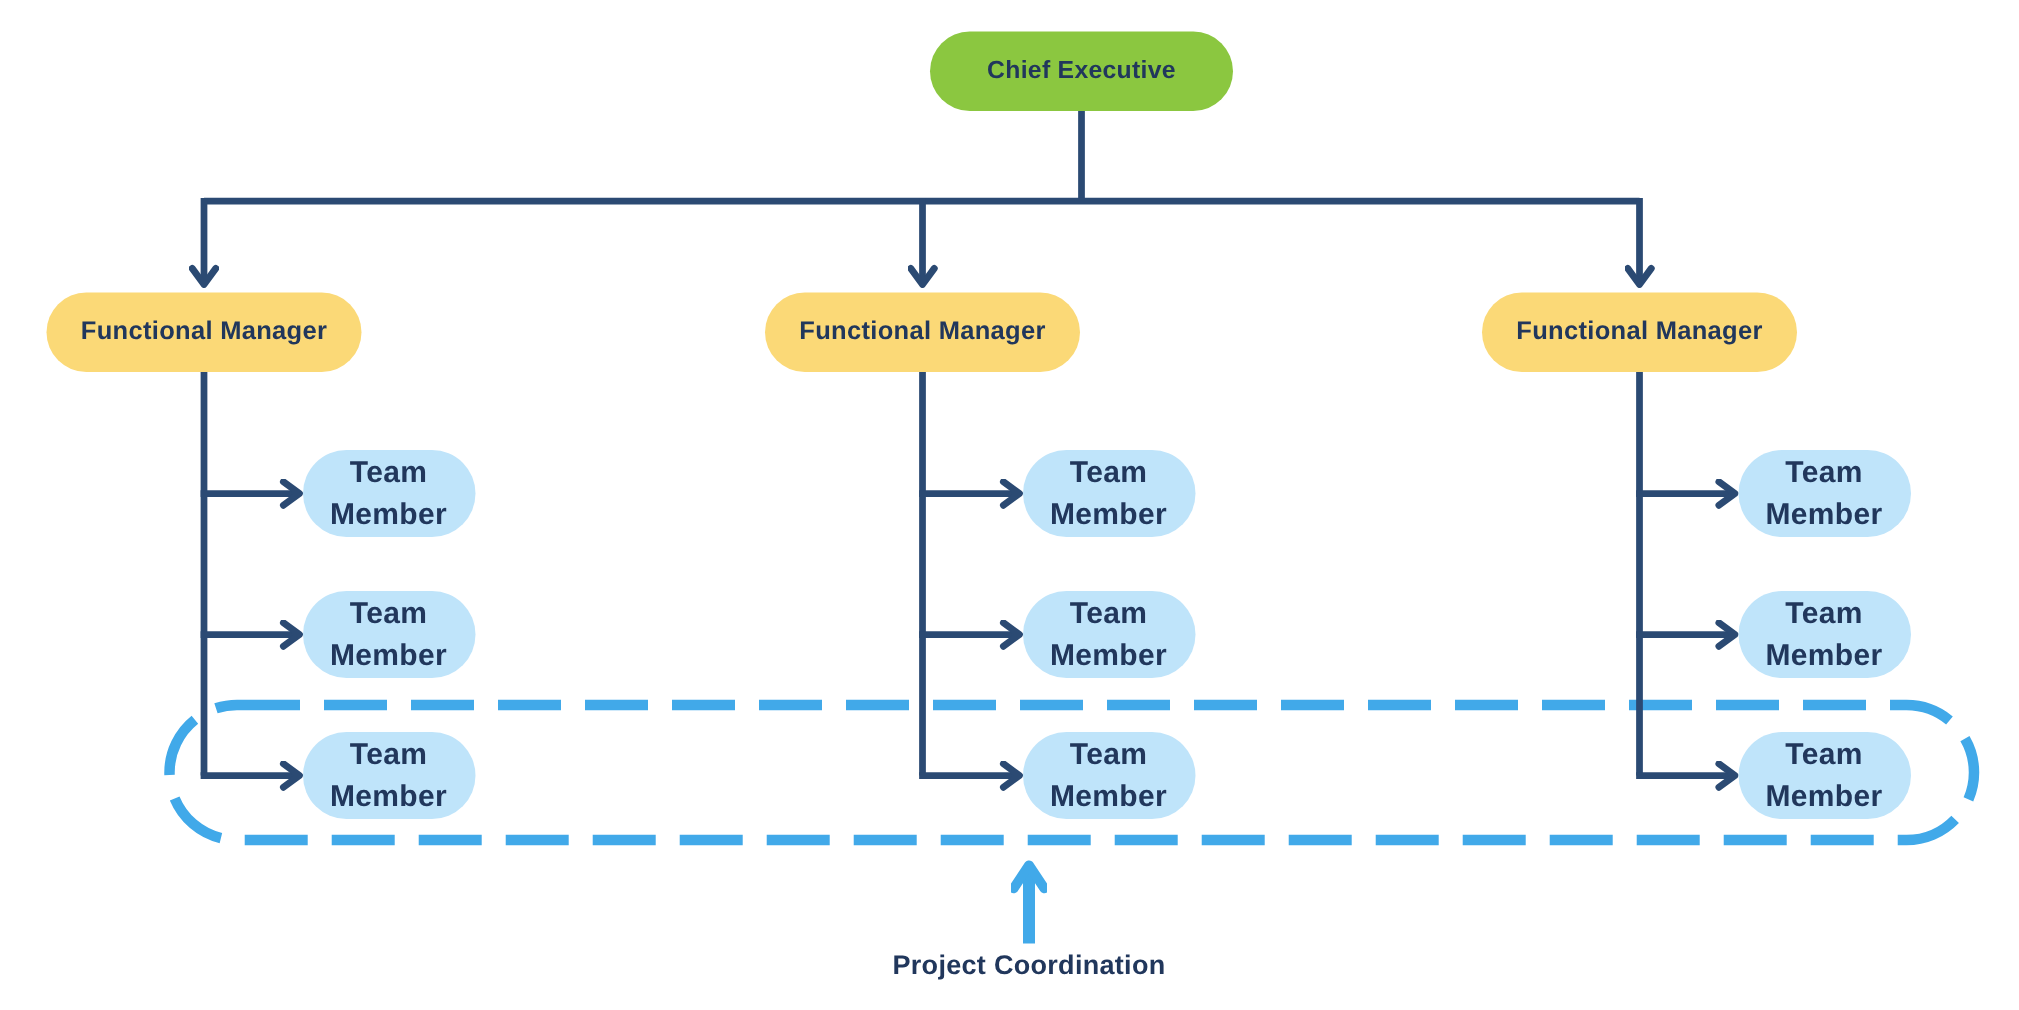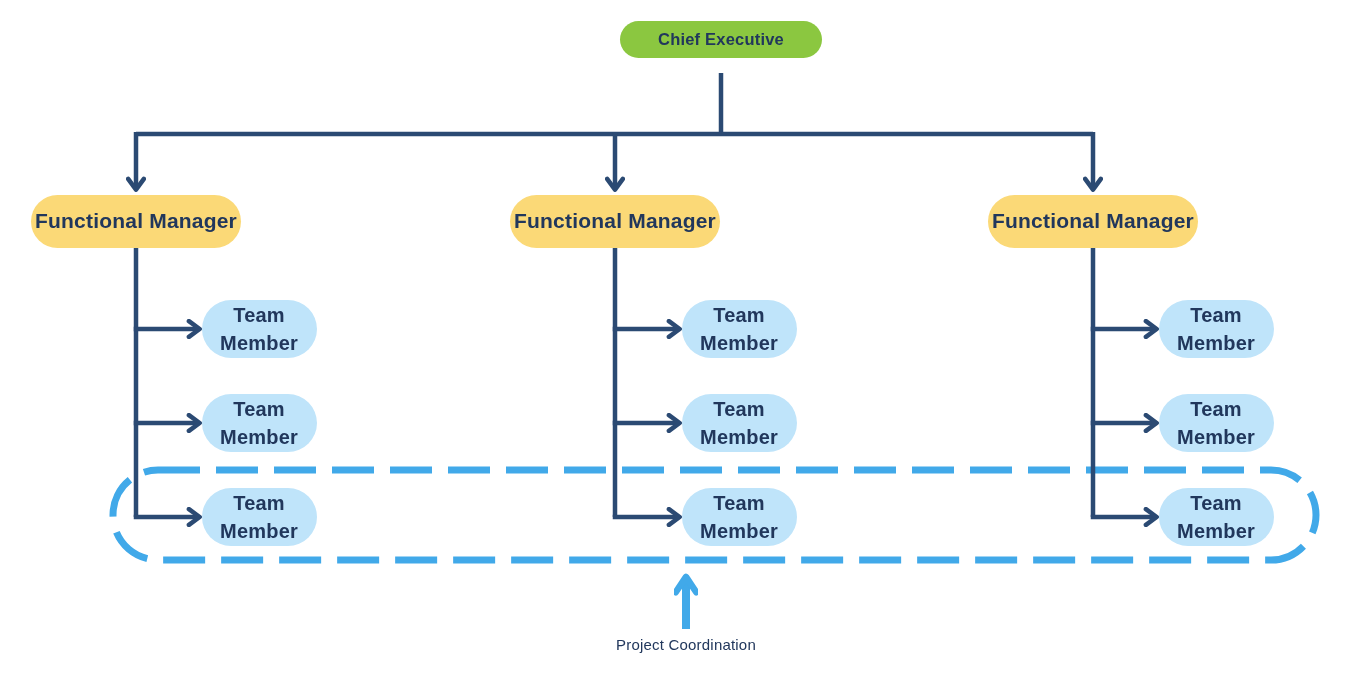--- a/index.html
+++ b/index.html
@@ -16,27 +16,27 @@
     position: absolute;
     display: flex;
     align-items: center;
     justify-content: center;
     text-align: center;
     font-weight: bold;
     box-sizing: border-box;
     letter-spacing: 0.2px;
   }
   .node.executive { font-size: 16.5px; }
-  .node.manager   { font-size: 21px; }
+  .node.manager   { font-size: 17px; }
   .node.member    { font-size: 20px; line-height: 1.42; padding: 0 16px; }
   .coord-label {
     position: absolute;
     transform: translate(-50%, -50%);
-    font-size: 15px;
-    font-weight: normal;
+    font-size: 18px;
+    font-weight: bold;
     letter-spacing: 0.2px;
     white-space: nowrap;
     text-align: right;
   }
 </style>
 </head>
 <body>
 
 <div class="canvas">
   <svg id="connector-layer" width="1346" height="673" viewBox="0 0 1346 673">
@@ -62,21 +62,21 @@
       <path d="M612.75 423 H677.5" stroke="#2b4a73" stroke-width="4.5" fill="none" marker-end="url(#arrowNavy)"></path>
       <path d="M612.75 517 H677.5" stroke="#2b4a73" stroke-width="4.5" fill="none" marker-end="url(#arrowNavy)"></path>
       <path d="M1093 132 V187.5" stroke="#2b4a73" stroke-width="4.5" fill="none" marker-end="url(#arrowNavy)"></path>
       <path d="M1093 246.5 V517" stroke="#2b4a73" stroke-width="4.5" fill="none"></path>
       <path d="M1090.75 329 H1154.5" stroke="#2b4a73" stroke-width="4.5" fill="none" marker-end="url(#arrowNavy)"></path>
       <path d="M1090.75 423 H1154.5" stroke="#2b4a73" stroke-width="4.5" fill="none" marker-end="url(#arrowNavy)"></path>
       <path d="M1090.75 517 H1154.5" stroke="#2b4a73" stroke-width="4.5" fill="none" marker-end="url(#arrowNavy)"></path>
       <path d="M686 629 V582" stroke="#41a9e9" stroke-width="8" fill="none" stroke-linecap="butt" marker-end="url(#arrowBlue)"></path>
     </svg>
   <div id="node-layer">
-      <div class="node executive" style="left: 620px; top: 21px; width: 202px; height: 37px; background: rgb(139, 199, 64); border-radius: 26.5px; color: rgb(33, 55, 92);">Chief Executive</div>
+      <div class="node executive" style="left: 620px; top: 21px; width: 202px; height: 53px; background: rgb(139, 199, 64); border-radius: 26.5px; color: rgb(33, 55, 92);">Chief Executive</div>
       <div class="node manager" style="left: 31px; top: 194.5px; width: 210px; height: 53px; background: rgb(251, 217, 119); border-radius: 26.5px; color: rgb(33, 55, 92);">Functional Manager</div>
       <div class="node manager" style="left: 510px; top: 194.5px; width: 210px; height: 53px; background: rgb(251, 217, 119); border-radius: 26.5px; color: rgb(33, 55, 92);">Functional Manager</div>
       <div class="node manager" style="left: 988px; top: 194.5px; width: 210px; height: 53px; background: rgb(251, 217, 119); border-radius: 26.5px; color: rgb(33, 55, 92);">Functional Manager</div>
       <div class="node member" style="left: 201.5px; top: 300px; width: 115px; height: 58px; background: rgb(191, 228, 250); border-radius: 29px; color: rgb(33, 55, 92);">Team Member</div>
       <div class="node member" style="left: 201.5px; top: 394px; width: 115px; height: 58px; background: rgb(191, 228, 250); border-radius: 29px; color: rgb(33, 55, 92);">Team Member</div>
       <div class="node member" style="left: 201.5px; top: 488px; width: 115px; height: 58px; background: rgb(191, 228, 250); border-radius: 29px; color: rgb(33, 55, 92);">Team Member</div>
       <div class="node member" style="left: 681.5px; top: 300px; width: 115px; height: 58px; background: rgb(191, 228, 250); border-radius: 29px; color: rgb(33, 55, 92);">Team Member</div>
       <div class="node member" style="left: 681.5px; top: 394px; width: 115px; height: 58px; background: rgb(191, 228, 250); border-radius: 29px; color: rgb(33, 55, 92);">Team Member</div>
       <div class="node member" style="left: 681.5px; top: 488px; width: 115px; height: 58px; background: rgb(191, 228, 250); border-radius: 29px; color: rgb(33, 55, 92);">Team Member</div>
       <div class="node member" style="left: 1158.5px; top: 300px; width: 115px; height: 58px; background: rgb(191, 228, 250); border-radius: 29px; color: rgb(33, 55, 92);">Team Member</div>

